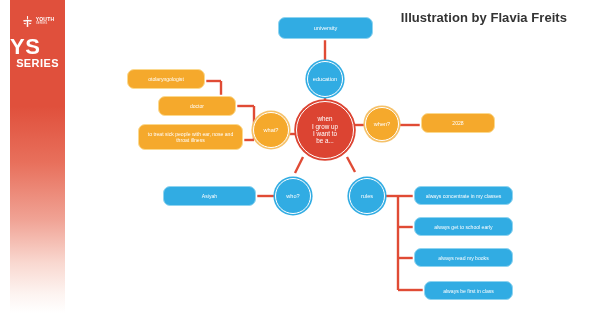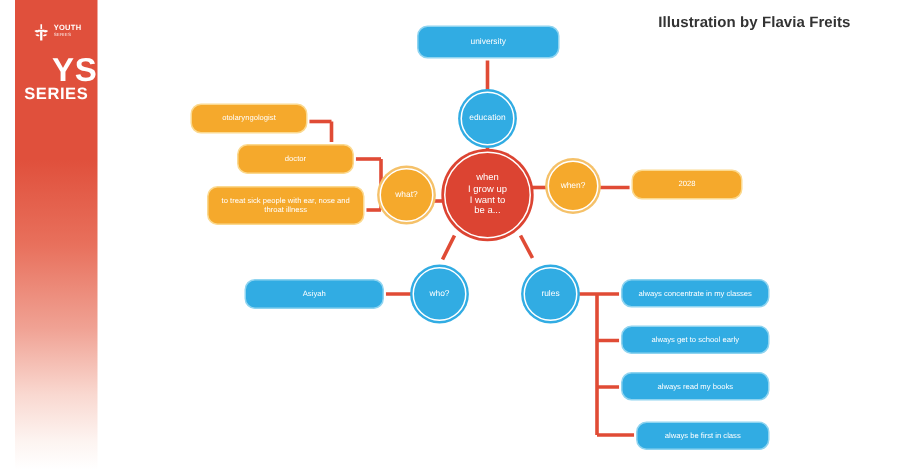--- a/index.html
+++ b/index.html
@@ -32,33 +32,33 @@
   #logo-mark { width: 13px; height: 13px; display: block; }
   #logo-text {
     display: flex; flex-direction: column;
     line-height: 1; color: #ffffff;
   }
   #logo-text .l1 { font-size: 5px; font-weight: bold; letter-spacing: .2px; }
   #logo-text .l2 { font-size: 3px; letter-spacing: .1px; opacity: .9; }
 
   #ys {
     position: absolute; left: 0; top: 34px; width: 55px;
-    text-align: right; color: #ffffff;
+    text-align: left; color: #ffffff;
     font-size: 22px; font-weight: bold; letter-spacing: .5px;
   }
   #series {
     position: absolute; left: 0; top: 57px; width: 55px;
     text-align: center; color: #ffffff;
     font-size: 11px; font-weight: bold; letter-spacing: .4px;
   }
 
   
   #credit {
     position: absolute; right: 33px; top: 10px;
-    font-size: 10px; font-weight: bold; color: #333333;
+    font-size: 13px; font-weight: bold; color: #333333;
     letter-spacing: .05px;
   }
 
   
   #links { position: absolute; left: 0; top: 0; width: 600px; height: 313px; }
 
   
   .node {
     position: absolute;
     display: flex; align-items: center; justify-content: center;

